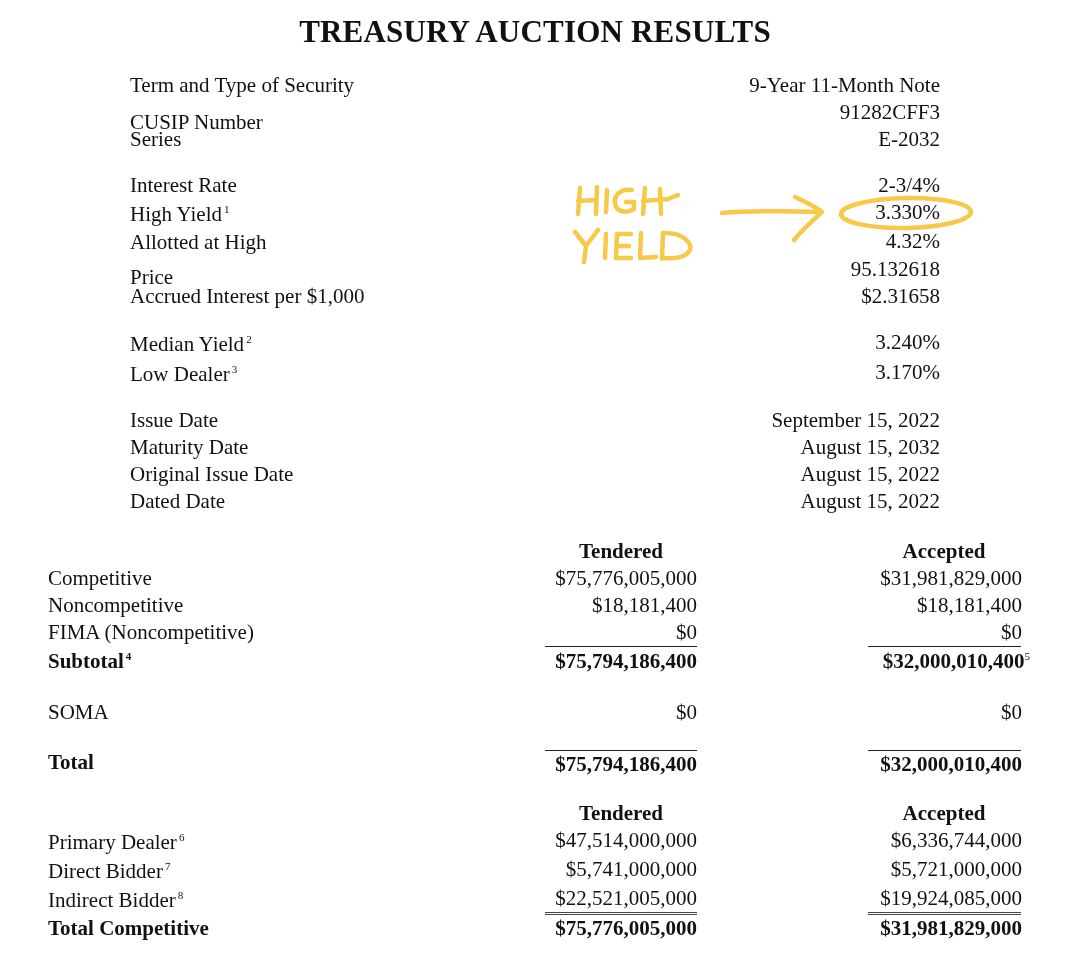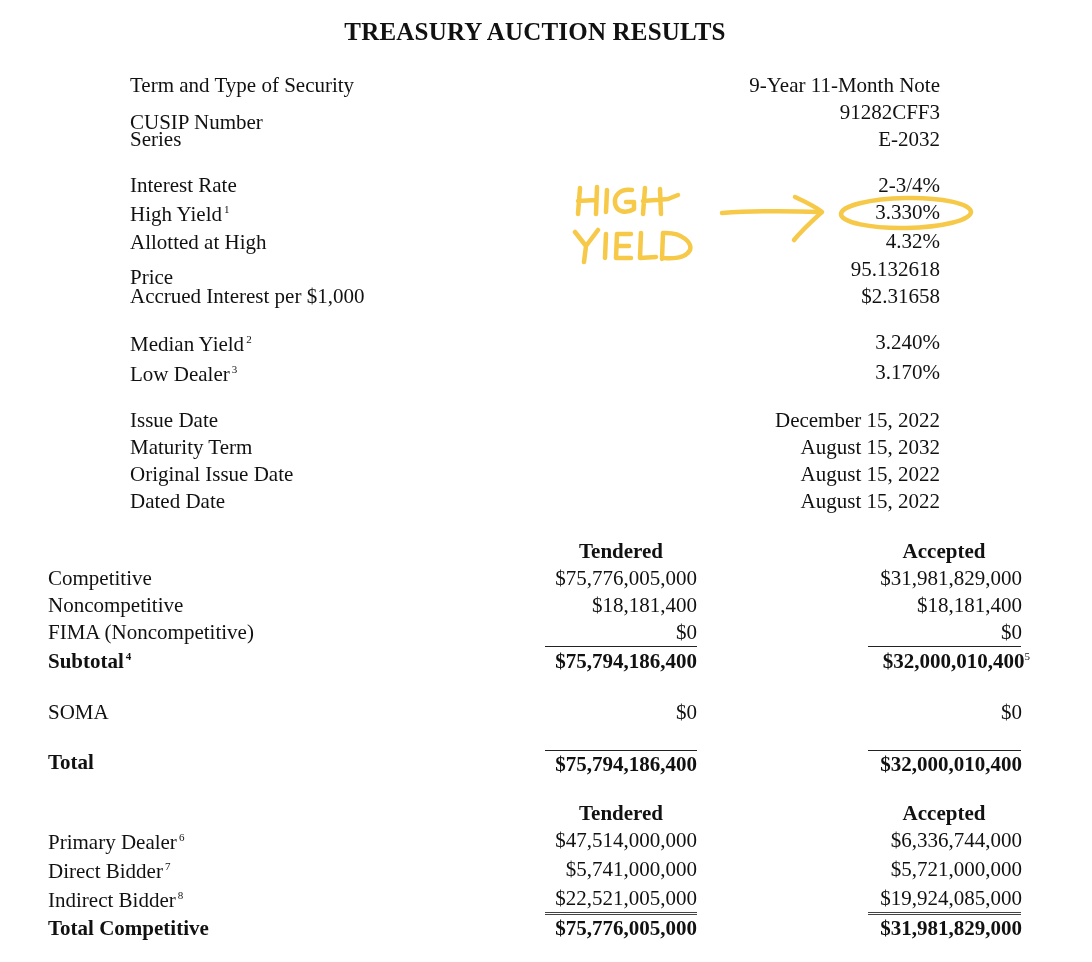--- a/index.html
+++ b/index.html
@@ -2,21 +2,21 @@
 <html><head>
 <meta charset="utf-8">
 <style>
   html, body { margin: 0; padding: 0; background: #ffffff; }
   body {
     width: 1092px; height: 962px; position: relative; overflow: hidden;
     font-family: "Liberation Serif", "DejaVu Serif", serif;
     color: #111111; font-size: 21px;
   }
   .abs { position: absolute; white-space: nowrap; line-height: 27px; }
-  .title { left: 0; width: 1070px; top: 18px; text-align: center; font-weight: bold; font-size: 25px; letter-spacing: 0.2px; }
+  .title { left: 0; width: 1070px; top: 18px; text-align: center; font-weight: bold; font-size: 31px; letter-spacing: 0.2px; }
   .lbl { left: 130px; }
   .val { right: 152px; text-align: right; }
   .lbl2 { left: 48px; }
   .colT { right: 395px; text-align: right; }
   .colA { right: 70px; text-align: center; }
   .hdrT { left: 545px; width: 152px; text-align: center; font-weight: bold; }
   .hdrA { left: 868px; width: 152px; text-align: center; font-weight: bold; }
   .b { font-weight: bold; }
   sup { font-size: 11px; vertical-align: 8px; line-height: 0; margin-left: 2px; }
   .rule { position: absolute; height: 0; border-top: 1.5px solid #222; }
@@ -45,22 +45,22 @@
 <div class="abs val" style="top:256px">95.132618</div>
 <div class="abs lbl" style="top:283px">Accrued Interest per $1,000</div>
 <div class="abs val" style="top:283px">$2.31658</div>
 
 <div class="abs lbl" style="top:331px"><span>Median Yield</span><sup>2</sup></div>
 <div class="abs val" style="top:329px">3.240%</div>
 <div class="abs lbl" style="top:361px"><span>Low Dealer</span><sup>3</sup></div>
 <div class="abs val" style="top:359px">3.170%</div>
 
 <div class="abs lbl" style="top:407px">Issue Date</div>
-<div class="abs val" style="top:407px">December 15, 2022</div>
-<div class="abs lbl" style="top:434px">Maturity Term</div>
+<div class="abs val" style="top:407px">September 15, 2022</div>
+<div class="abs lbl" style="top:434px">Maturity Date</div>
 <div class="abs val" style="top:434px">August 15, 2032</div>
 <div class="abs lbl" style="top:461px">Original Issue Date</div>
 <div class="abs val" style="top:461px">August 15, 2022</div>
 <div class="abs lbl" style="top:488px">Dated Date</div>
 <div class="abs val" style="top:488px">August 15, 2022</div>
 
 <div class="abs hdrT" style="top:538px">Tendered</div>
 <div class="abs hdrA" style="top:538px">Accepted</div>
 
 <div class="abs lbl2" style="top:565px">Competitive</div>

